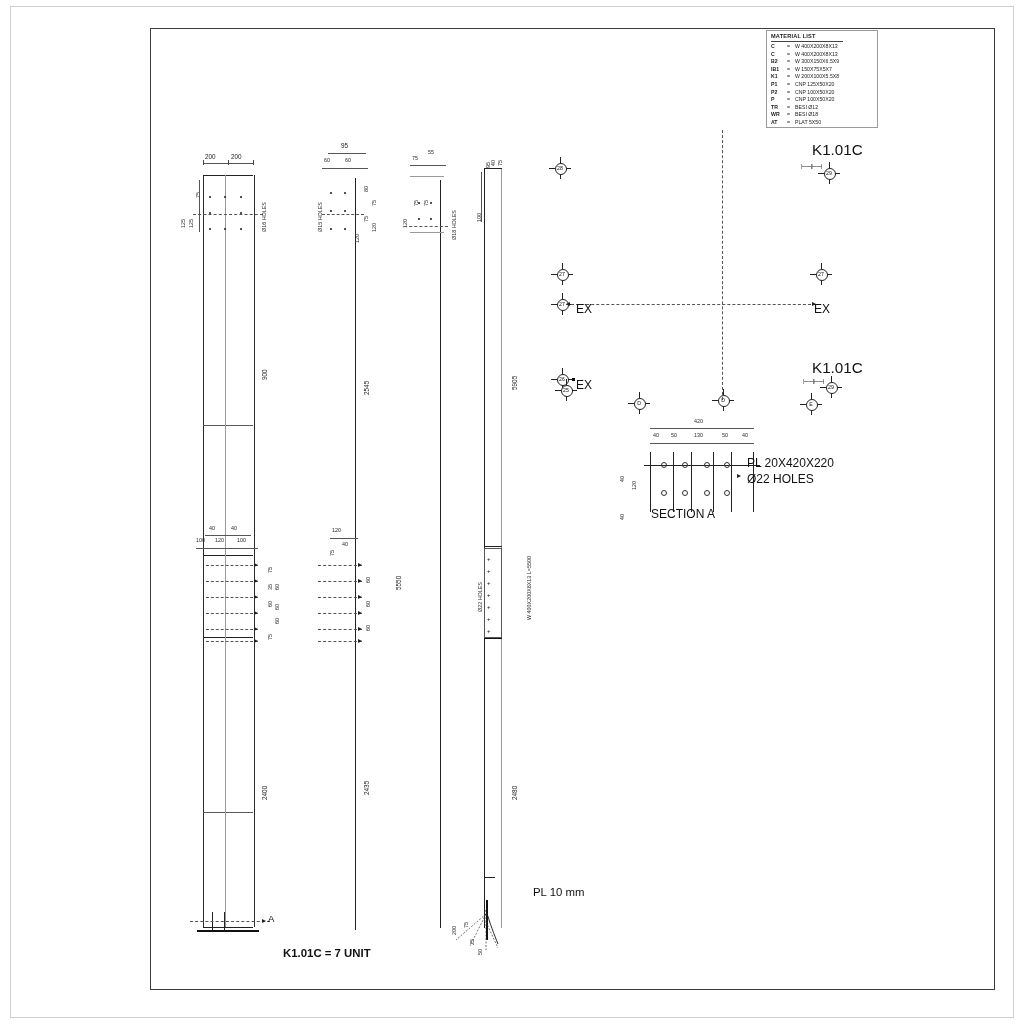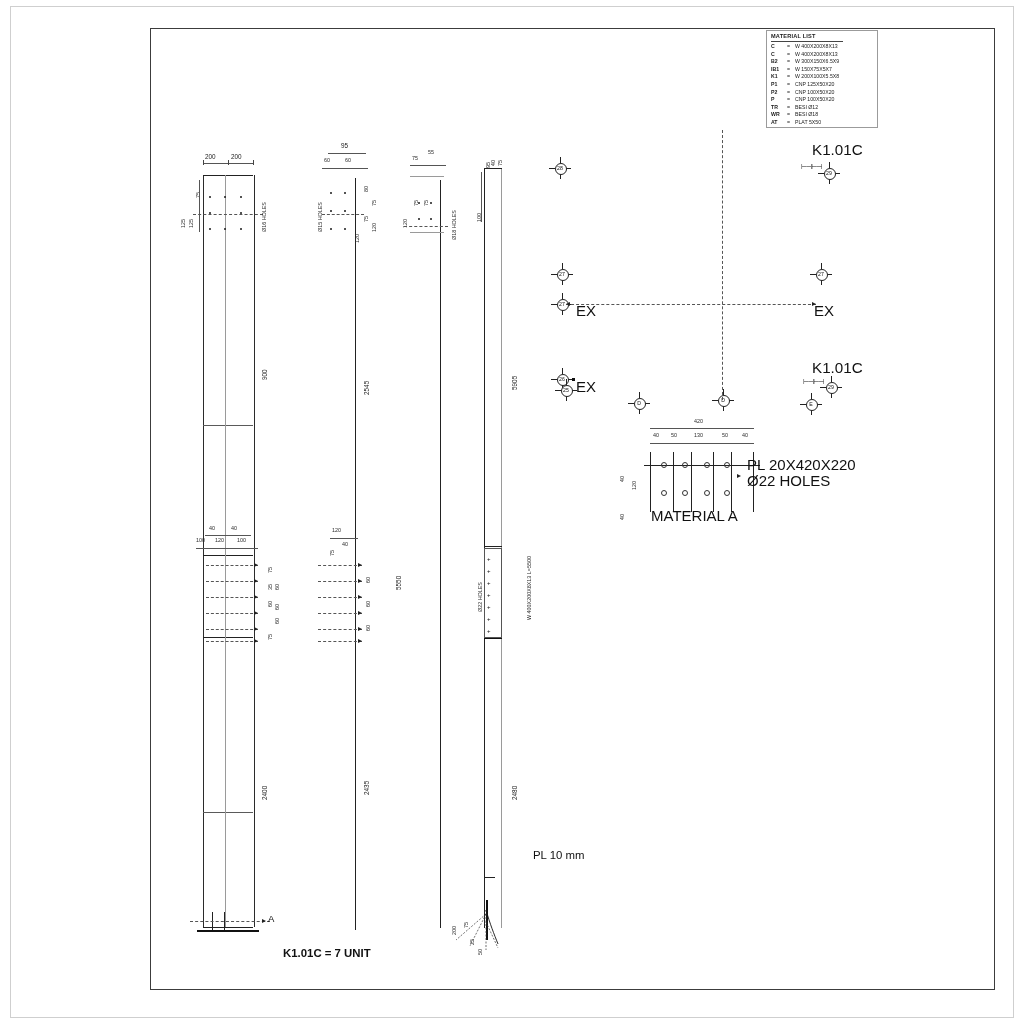--- a/index.html
+++ b/index.html
@@ -16,21 +16,21 @@
   .thin{background:#5a5a5a;}
   .lite{background:#9a9a9a;}
   .dash-h{position:absolute;height:0;border-top:1px dashed #555;}
   .dash-v{position:absolute;width:0;border-left:1px dashed #555;}
   .lbl{position:absolute;white-space:nowrap;font-family:"Liberation Sans",sans-serif;
        color:#111;line-height:1;}
   .t5{font-size:5.4px;color:#2c2c2c;}
   .t6{font-size:6.4px;color:#222;}
   .t9{font-size:9.6px;}
   .t11{font-size:11.4px;}
-  .t13{font-size:15px;}
+  .t13{font-size:12px;}
   .t15{font-size:15.2px;}
   .bold{font-weight:bold;}
   .rot{transform-origin:0 0;transform:rotate(-90deg);}
   .matbox{position:absolute;left:766px;top:30px;width:112px;height:98px;
      border:1px solid #9b9b9b;box-sizing:border-box;background:#fff;}
   .mat-title{position:absolute;left:4px;top:2px;font-size:5.6px;font-weight:bold;
      letter-spacing:.2px;color:#1a1a1a;}
   .mat-underline{position:absolute;left:4px;top:10px;width:72px;height:1px;background:#444;}
   .mat-row{position:absolute;left:4px;width:106px;font-size:5.2px;color:#1c1c1c;}
   .mat-row .k{display:inline-block;width:16px;font-weight:bold;}
@@ -243,21 +243,21 @@
       <div class="plus" style="left: 487px; top: 556px;">+</div>
       <div class="plus" style="left: 487px; top: 568px;">+</div>
       <div class="plus" style="left: 487px; top: 580px;">+</div>
       <div class="plus" style="left: 487px; top: 592px;">+</div>
       <div class="plus" style="left: 487px; top: 604px;">+</div>
       <div class="plus" style="left: 487px; top: 616px;">+</div>
       <div class="plus" style="left: 487px; top: 628px;">+</div>
       <div style="position: absolute; left: 484px; top: 548px; width: 18px; height: 90px; border: 1px solid rgb(85, 85, 85); box-sizing: border-box;"></div>
     </div>
 
-  <div class="lbl t11" style="left:494px;top:850px;padding-left:39px;">PL 10 mm</div>
+  <div class="lbl t11" style="left:494px;top:887px;padding-left:39px;">PL 10 mm</div>
   <div class="rule hline" style="left:485px;top:877px;width:10px;"></div>
   <div class="rule vline" style="left:486px;top:900px;height:40px;background:#111;width:2px;"></div>
   <div class="lbl t5 rot" style="left:452px;top:935px;">200</div>
   <div class="lbl t5 rot" style="left:464px;top:928px;">75</div>
   <div class="lbl t5 rot" style="left:470px;top:945px;">25</div>
   <div class="lbl t5 rot" style="left:478px;top:955px;">50</div>
   <svg width="70" height="60" style="position:absolute;left:450px;top:900px;">
     <path d="M36,10 L36,50 M36,14 L6,40 M36,14 L20,46 M36,22 L48,48" stroke="#333" stroke-width="0.7" fill="none" stroke-dasharray="2,1.5"></path>
     <path d="M36,10 C40,24 44,34 48,44" stroke="#111" stroke-width="0.9" fill="none"></path>
   </svg>
@@ -390,15 +390,15 @@
       <div class="circ" style="left: 682px; top: 462px; width: 6px; height: 6px;"></div>
       <div class="circ" style="left: 682px; top: 490px; width: 6px; height: 6px;"></div>
       <div class="circ" style="left: 704px; top: 462px; width: 6px; height: 6px;"></div>
       <div class="circ" style="left: 704px; top: 490px; width: 6px; height: 6px;"></div>
       <div class="circ" style="left: 724px; top: 462px; width: 6px; height: 6px;"></div>
       <div class="circ" style="left: 724px; top: 490px; width: 6px; height: 6px;"></div>
     </div>
   <div class="arrowR" style="left:737px;top:474px;"></div>
   <div class="lbl t13" style="left:747px;top:457px;">PL 20X420X220</div>
   <div class="lbl t13" style="left:747px;top:473px;">Ø22 HOLES</div>
-  <div class="lbl t13" style="left:651px;top:508px;">MATERIAL A</div>
+  <div class="lbl t13" style="left:651px;top:508px;">SECTION A</div>
 
 </div>
 
 </body></html>

